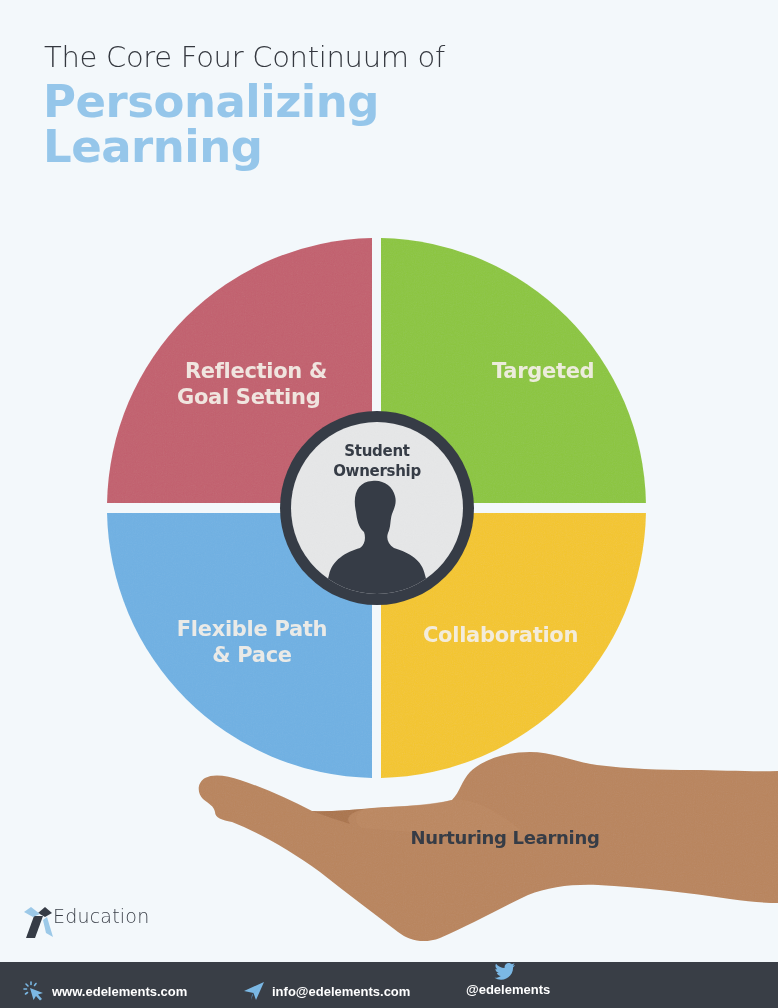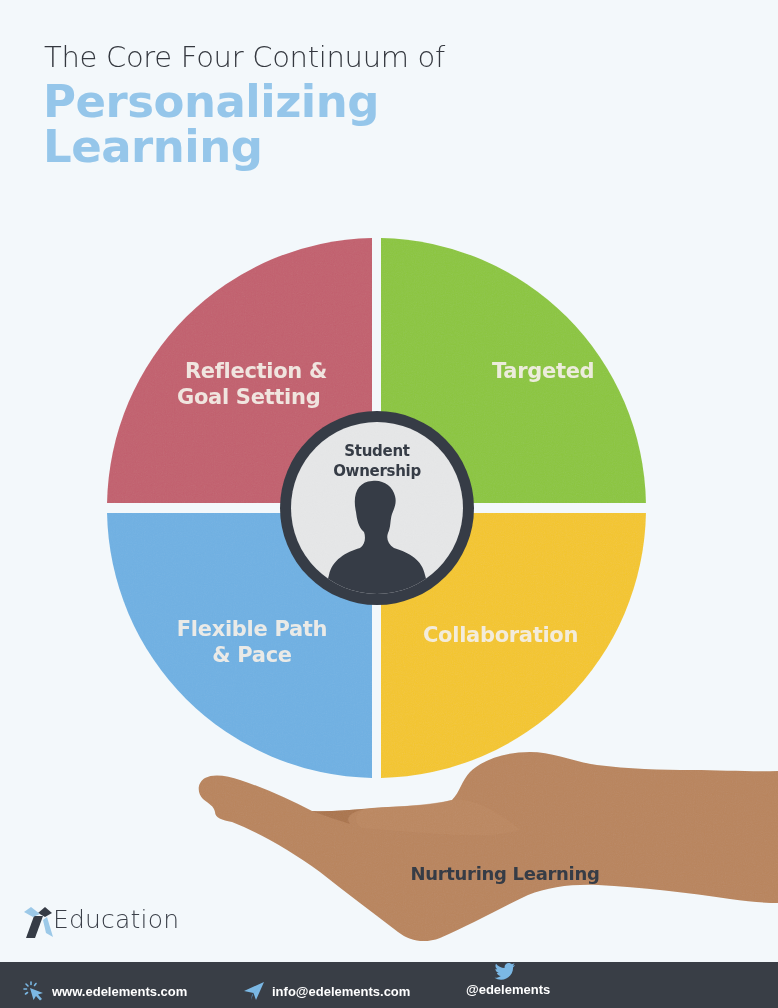--- a/index.html
+++ b/index.html
@@ -28,26 +28,26 @@
       line-height: 26px; text-align: center; white-space: nowrap;
       font-family: "DejaVu Sans", sans-serif; letter-spacing: -0.3px;
       opacity: 0.93;
     }
     .center-label {
       position: absolute; left: 317px; top: 431px; width: 120px;
       color: #363c46; font-weight: 700; font-size: 15px; line-height: 20px;
       text-align: center; font-family: "DejaVu Sans", sans-serif; letter-spacing: -0.3px; margin-top: 10px;
     }
     .hand-label {
-      position: absolute; left: 385px; top: 862px; width: 240px;
+      position: absolute; left: 385px; top: 826px; width: 240px;
       color: #363c46; font-weight: 700; font-size: 18px; line-height: 23px;
       text-align: center; font-family: "DejaVu Sans", sans-serif; letter-spacing: -0.3px;
     }
     .logo-word1 {
-      position: absolute; left: 53px; top: 905px; font-size: 25px; color: #3a3f48;
+      position: absolute; left: 53px; top: 905px; font-size: 19px; color: #3a3f48;
       font-family: "DejaVu Sans", sans-serif; font-weight: 300; letter-spacing: 0.2px;
     }
     .logo-word2 {
       position: absolute; left: 53px; top: 970px; font-size: 19px; color: #9cc9e8;
       font-family: Liberation Mono, monospace; font-weight: 300; letter-spacing: 4px;
     }
 
     .footer {
       position: absolute; left: 0; top: 962px; width: 778px; height: 46px;
       background: #393e46;

